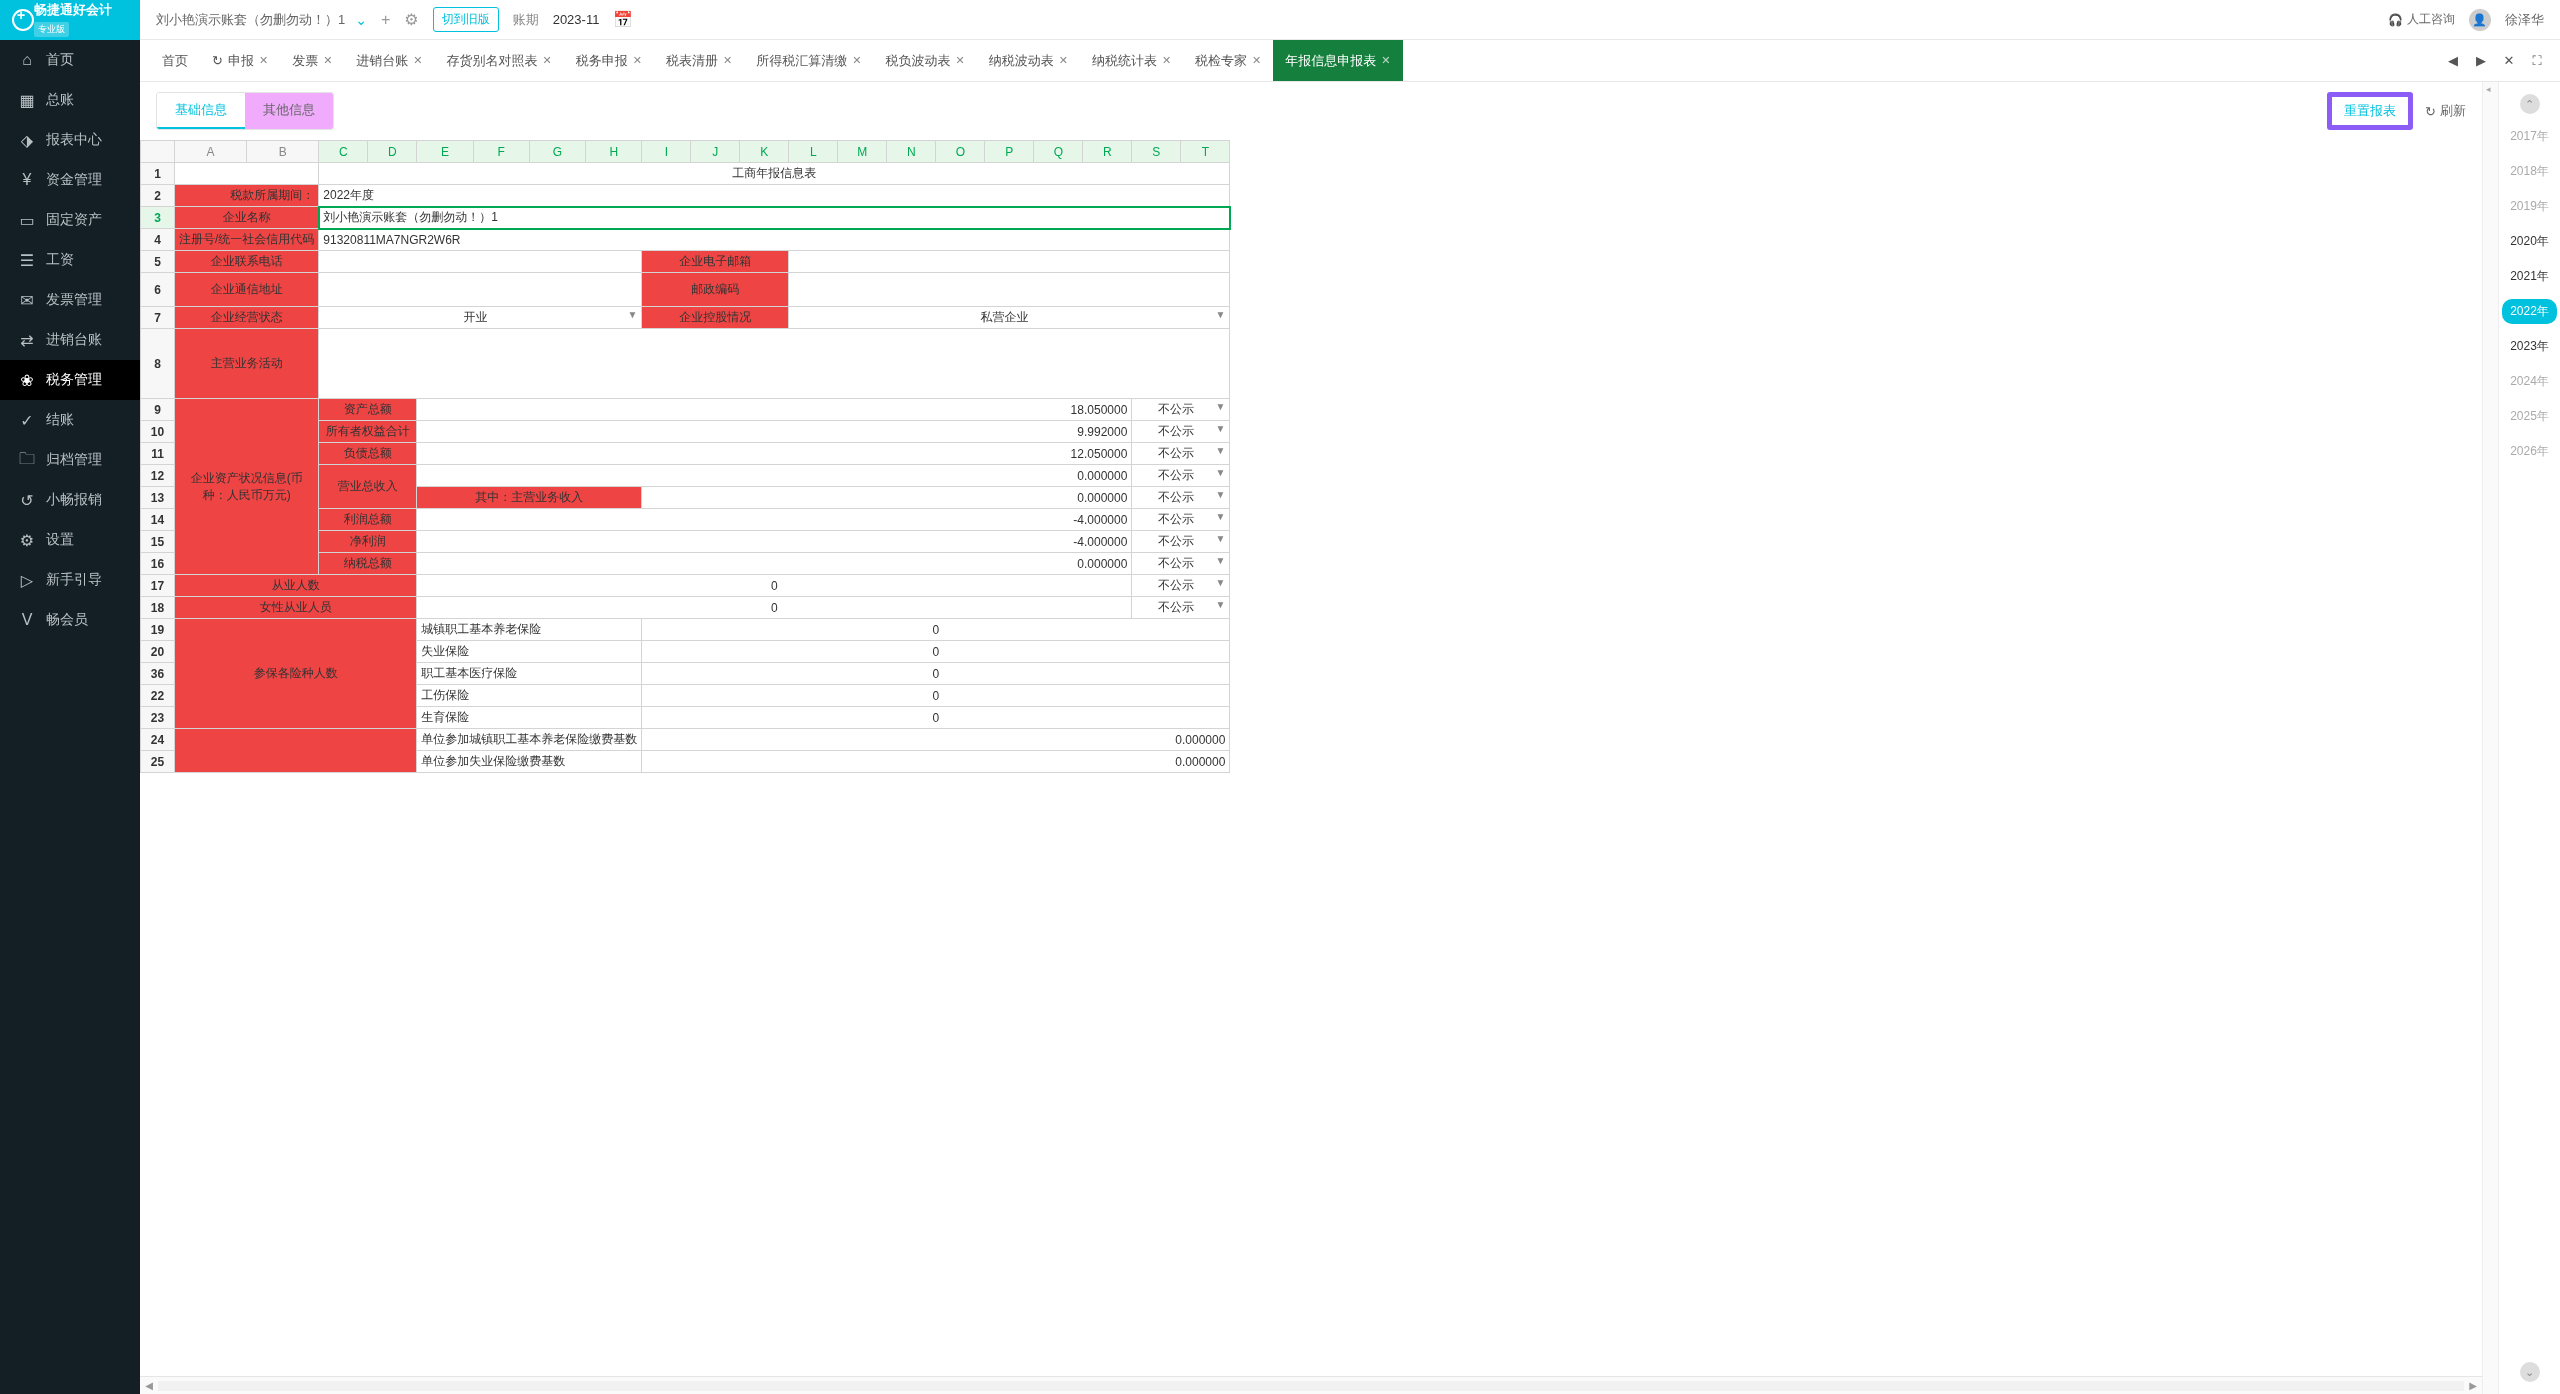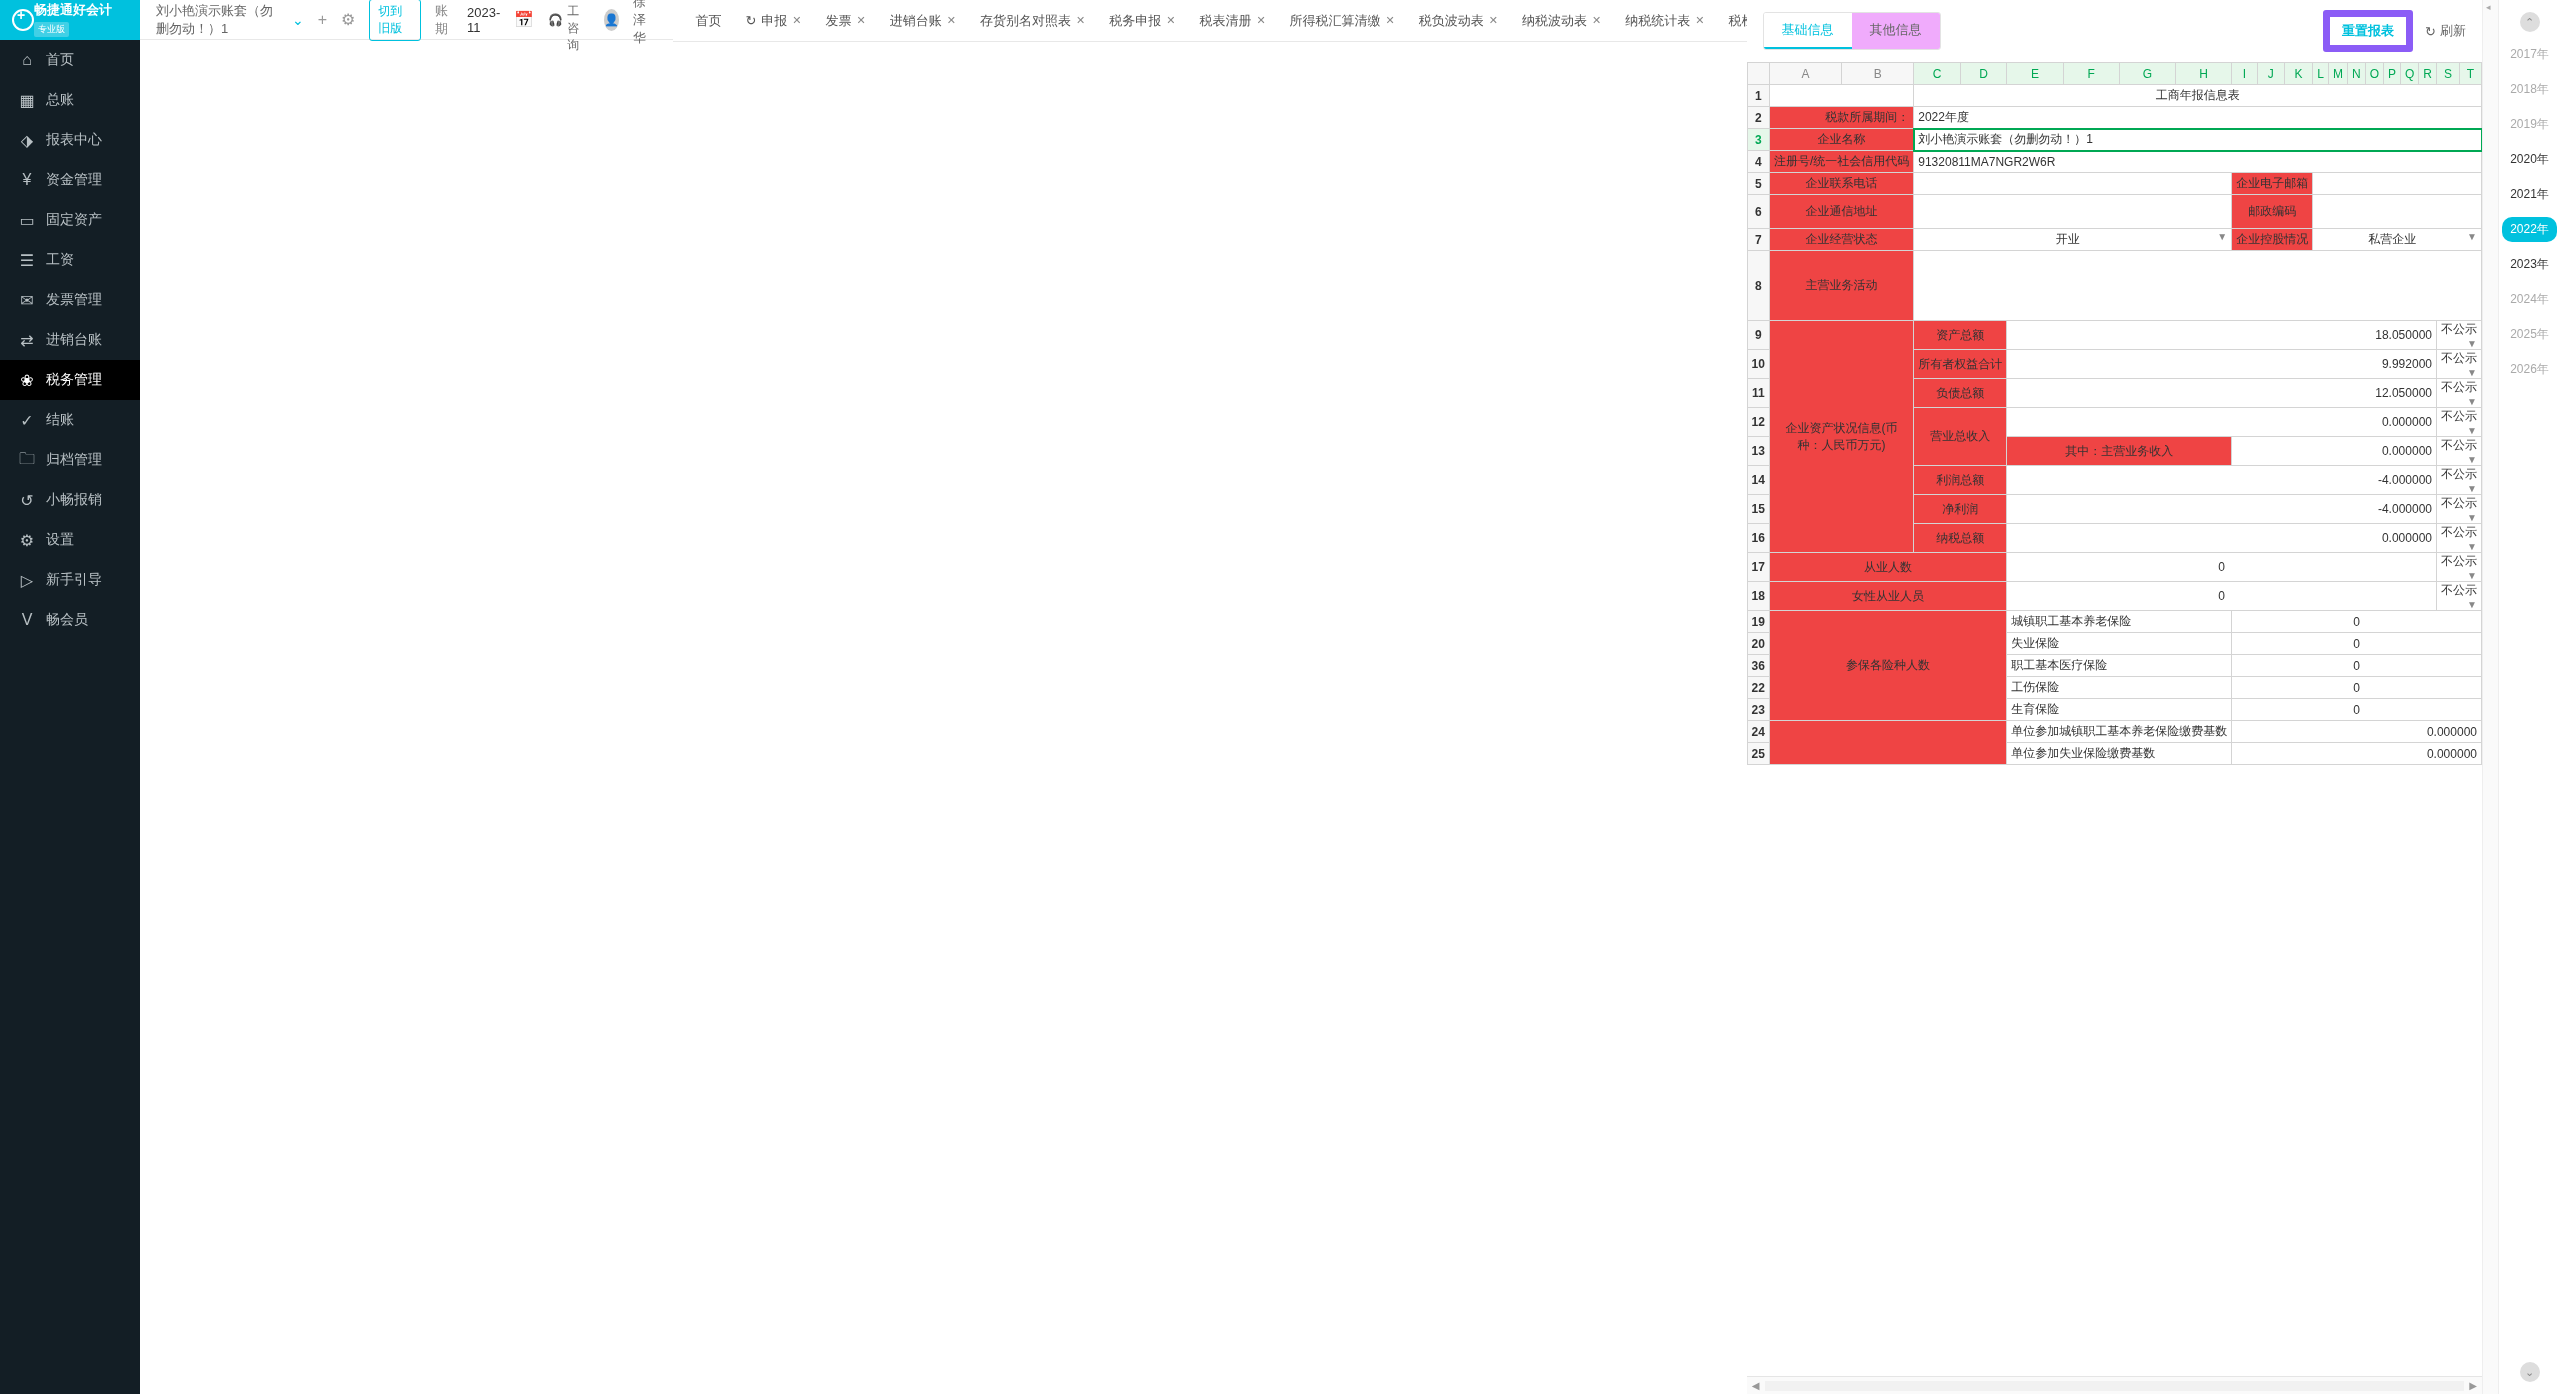--- a/index.html
+++ b/index.html
@@ -11,21 +11,21 @@
 .logo-box { background: #00c1de; padding: 8px 12px; height: 40px; display: flex; align-items: center; }
 .logo-icon { width: 22px; height: 22px; border: 2px solid #fff; border-radius: 50%; position: relative; }
 .logo-icon::after { content: "+"; color: #fff; position: absolute; left: 3px; top: -4px; font-size: 14px; font-weight: bold; }
 .logo-text { color: #fff; font-size: 13px; font-weight: 600; line-height: 1.1; }
 .logo-sub { color: #fff; font-size: 9px; background: rgba(255,255,255,0.25); padding: 1px 4px; border-radius: 2px; display: inline-block; margin-top: 1px; }
 .nav-item { display: flex; align-items: center; gap: 10px; padding: 11px 18px; font-size: 14px; cursor: pointer; color: #b8c0c4; }
 .nav-item.active { background: #000; color: #fff; }
 .nav-icon { width: 18px; height: 18px; display: inline-flex; align-items: center; justify-content: center; font-size: 16px; }
 
 
-.main { flex: 1; display: flex; flex-direction: row; min-width: 0; }
+.main { flex: 1; display: flex; flex-direction: column; min-width: 0; }
 
 
 .header { height: 40px; display: flex; align-items: center; padding: 0 16px; border-bottom: 1px solid #e8e8e8; gap: 14px; }
 .account-sel { display: flex; align-items: center; gap: 10px; color: #666; font-size: 13px; }
 .chev-down { color: #00c1de; font-size: 14px; }
 .icon-btn { color: #999; cursor: pointer; font-size: 16px; }
 .old-ver-btn { border: 1px solid #00c1de; color: #00c1de; font-size: 12px; padding: 3px 8px; border-radius: 3px; cursor: pointer; }
 .period-label { color: #888; font-size: 13px; }
 .period-val { color: #333; font-size: 13px; }
 .cal-icon { color: #00c1de; }
@@ -43,21 +43,21 @@
 .tab-ctrl-btn { width: 26px; height: 26px; display: flex; align-items: center; justify-content: center; color: #555; cursor: pointer; font-size: 13px; }
 
 
 .content { flex: 1; display: flex; min-height: 0; }
 .sheet-wrap { flex: 1; display: flex; flex-direction: column; min-width: 0; }
 .sheet-toolbar { display: flex; align-items: center; padding: 10px 16px; gap: 6px; }
 .sub-tabs { display: flex; border: 1px solid #e3e3e3; border-radius: 3px; overflow: hidden; }
 .sub-tab { padding: 8px 18px; font-size: 13px; cursor: pointer; background: #f0abfc; color: #666; }
 .sub-tab.active { background: #fff; color: #00c1de; border-bottom: 2px solid #00c1de; }
 .toolbar-right { margin-left: auto; display: flex; gap: 12px; align-items: center; }
-.reset-btn { border: 7px solid #8b5cf6; color: #00c1de; font-size: 13px; padding: 5px 12px; border-radius: 3px; cursor: pointer; font-weight: bold; }
+.reset-btn { border: 5px solid #8b5cf6; color: #00c1de; font-size: 13px; padding: 5px 12px; border-radius: 3px; cursor: pointer; }
 .refresh-btn { color: #666; font-size: 13px; cursor: pointer; display: flex; align-items: center; gap: 4px; }
 
 
 .grid-container { flex: 1; overflow: auto; position: relative; padding-bottom: 18px; }
 .sheet { border-collapse: collapse; table-layout: fixed; }
 .sheet th, .sheet td { border: 1px solid #d4d4d4; font-size: 12px; color: #333; height: 22px; padding: 0 4px; overflow: hidden; white-space: nowrap; }
 .sheet thead th { background: #f7f7f7; color: #888; font-weight: normal; text-align: center; position: sticky; top: 0; z-index: 2; }
 .sheet thead th.active-col { background: #e6f7ea; color: #00a854; }
 .rownum { background: #f7f7f7; color: #888; text-align: center; width: 34px; position: sticky; left: 0; z-index: 1; }
 .rownum.active-row { background: #e6f7ea; color: #00a854; }

